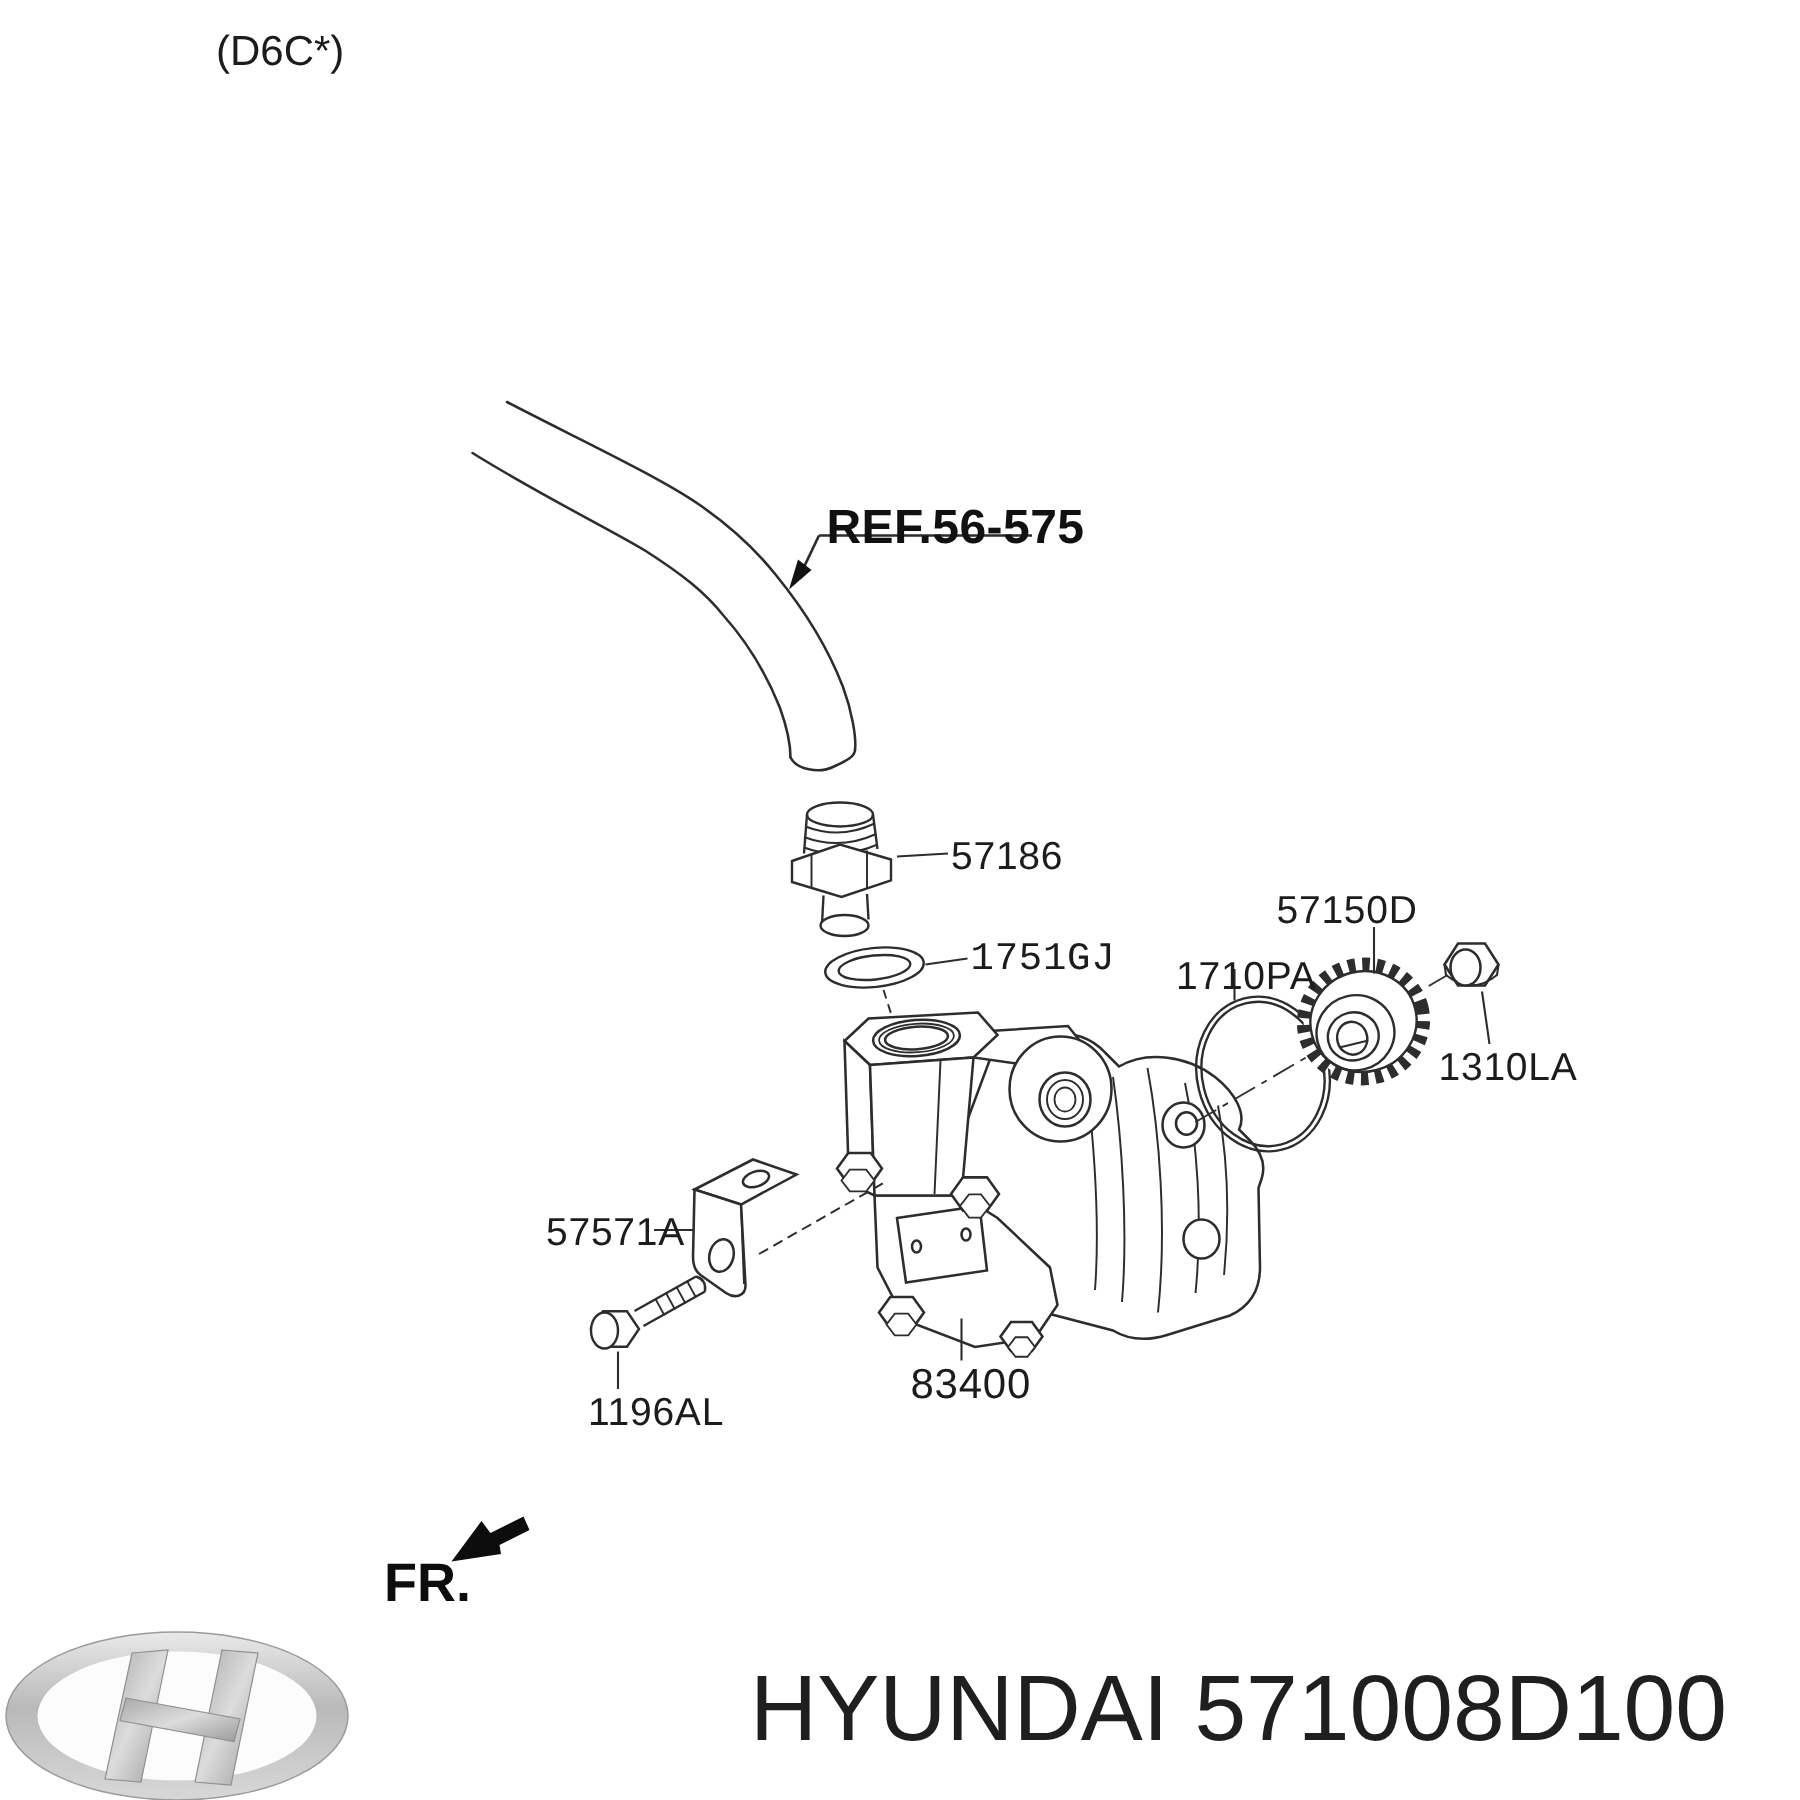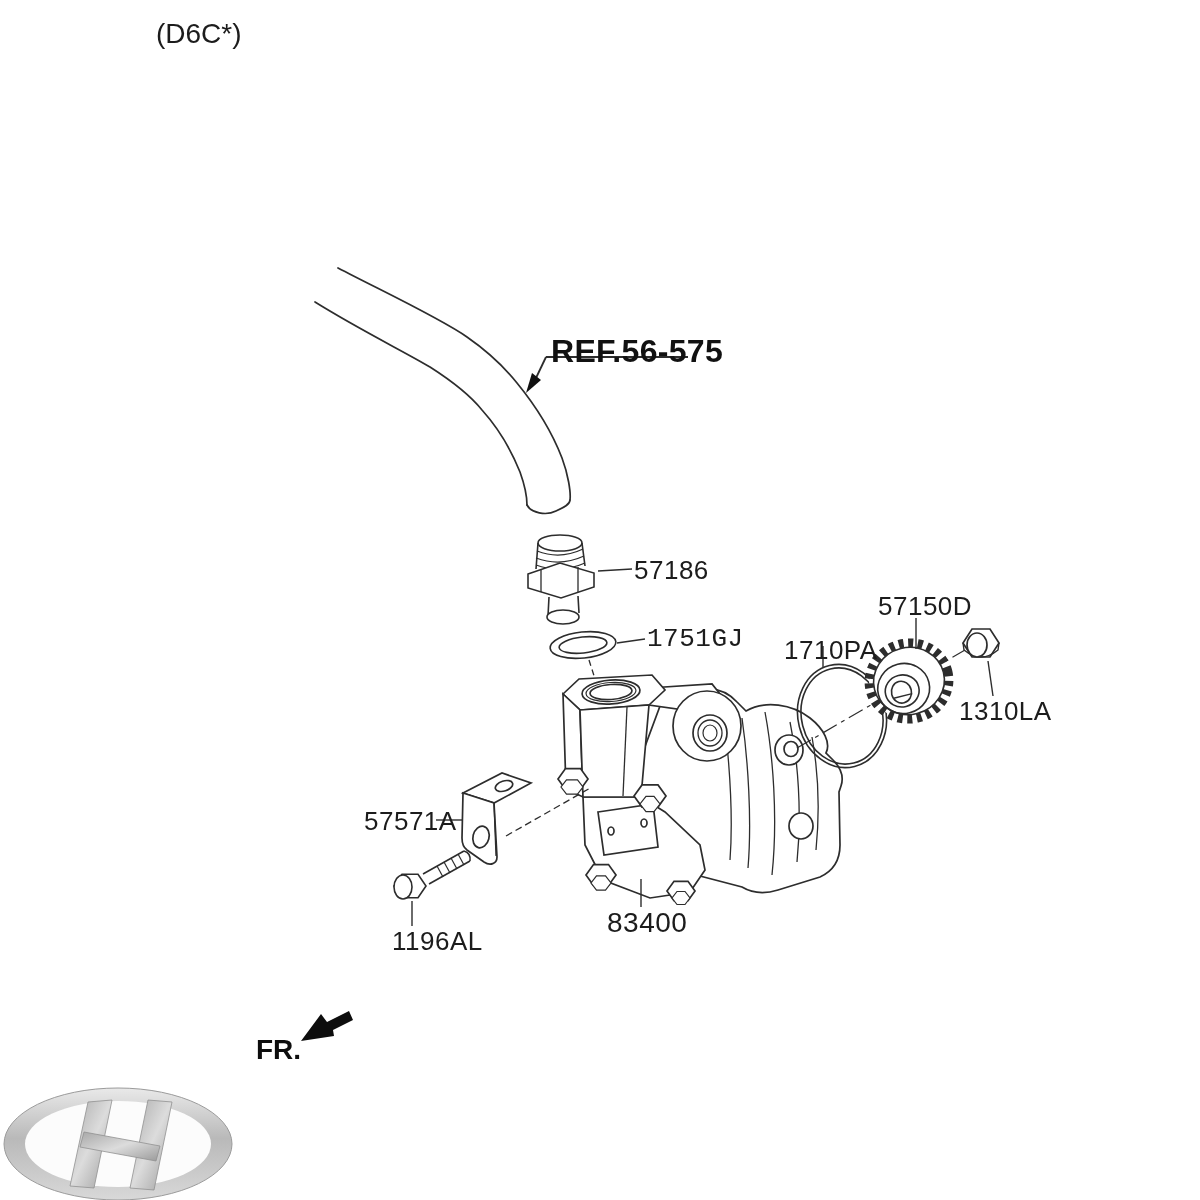--- a/index.html
+++ b/index.html
@@ -5,31 +5,31 @@
   html,body{margin:0;padding:0;background:#ffffff;}
   .canvas{
     position:relative;width:1200px;height:1200px;background:#ffffff;
     font-family:"Liberation Sans", sans-serif;overflow:hidden;
   }
   .art{position:absolute;left:0;top:0;}
   .plabel{
     position:absolute;color:#1c1c1c;font-size:26px;line-height:1;
     white-space:nowrap;letter-spacing:0.5px;
   }
-  .code-label{position:absolute;left:156px;top:18px;font-size:28px;color:#1c1c1c;}
+  .code-label{position:absolute;left:144px;top:18px;font-size:28px;color:#1c1c1c;}
   .ref-label{position:absolute;left:551px;top:333px;font-size:32px;font-weight:bold;color:#111;letter-spacing:0.3px;}
-  .fr-label{position:absolute;left:256px;top:1034px;font-size:28px;font-weight:bold;color:#0d0d0d;}
+  .fr-label{position:absolute;left:256px;top:1034px;font-size:36px;font-weight:bold;color:#0d0d0d;}
   .footer{
     position:absolute;left:500px;top:1104px;font-size:62px;color:#1f1f22;
     letter-spacing:0px;white-space:nowrap;
   }
   #lbl-57186 {left:634px;top:557px;}
   #lbl-1751GJ{left:647px;top:626px;font-family:Liberation Mono, monospace;}
   #lbl-1710PA{left:784px;top:637px;}
-  #lbl-57150D{left:878px;top:593px;}
+  #lbl-57150D{left:851px;top:593px;}
   #lbl-1310LA{left:959px;top:698px;}
   #lbl-57571A{left:364px;top:808px;}
   #lbl-1196AL{left:377px;top:928px;margin-left:15px;}
   #lbl-57100 {left:607px;top:909px;font-size:28px;}
 </style>
 </head>
 <body>
 
 <div class="canvas">
 
@@ -201,14 +201,17 @@
   <div class="plabel" id="lbl-1751GJ">1751GJ</div>
   <div class="plabel" id="lbl-1710PA">1710PA</div>
   <div class="plabel" id="lbl-57150D">57150D</div>
   <div class="plabel" id="lbl-1310LA">1310LA</div>
   <div class="plabel" id="lbl-57571A">57571A</div>
   <div class="plabel" id="lbl-1196AL">1196AL</div>
   <div class="plabel" id="lbl-57100">83400</div>
 
   <div class="fr-label">FR.</div>
 
+  <div class="footer">
+    <span>HYUNDAI</span><span> </span><span>571008D100</span>
+  </div>
 
 </div>
 
 </body></html>

